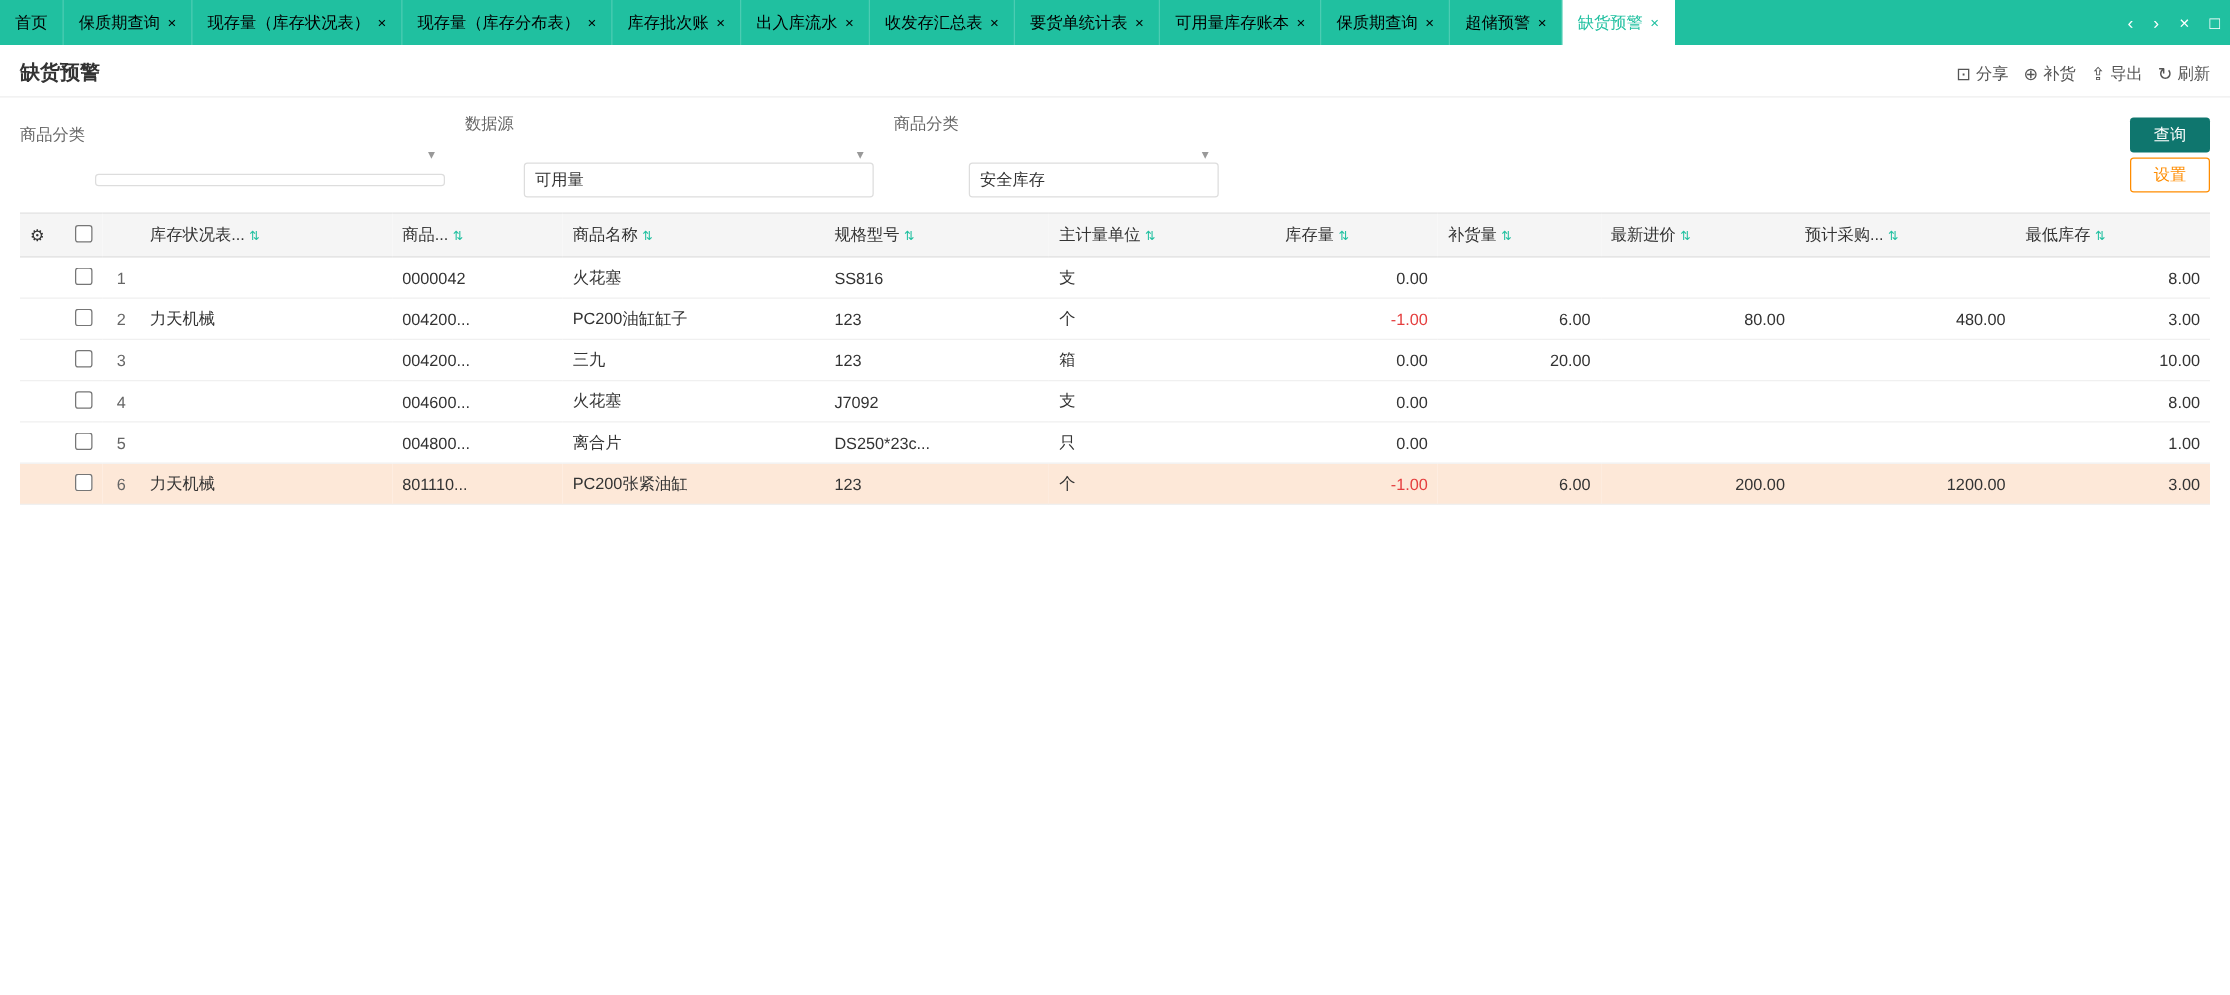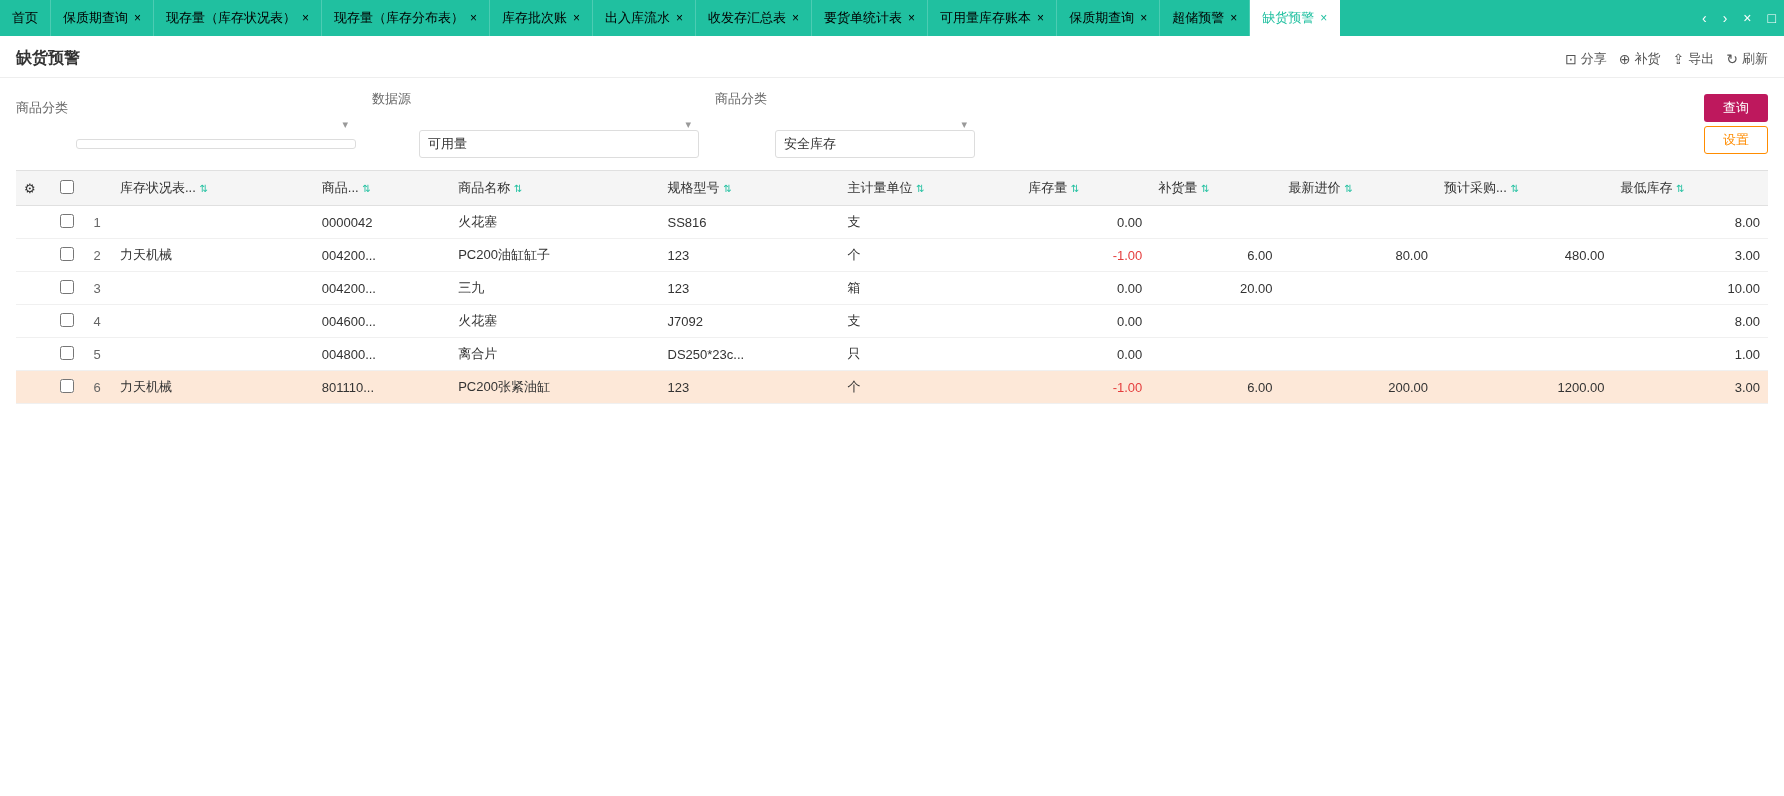--- a/index.html
+++ b/index.html
@@ -134,21 +134,21 @@
     }
 
     
     .action-btns {
       margin-left: auto;
       display: flex;
       flex-direction: column;
       gap: 4px;
     }
     .btn-query {
-      background: #be185d;
+      background: #0f766e;
       color: #fff;
       border: none;
       border-radius: 3px;
       padding: 5px 18px;
       cursor: pointer;
       font-size: 13px;
     }
     .btn-settings {
       background: #fff;
       color: #ff8c00;

